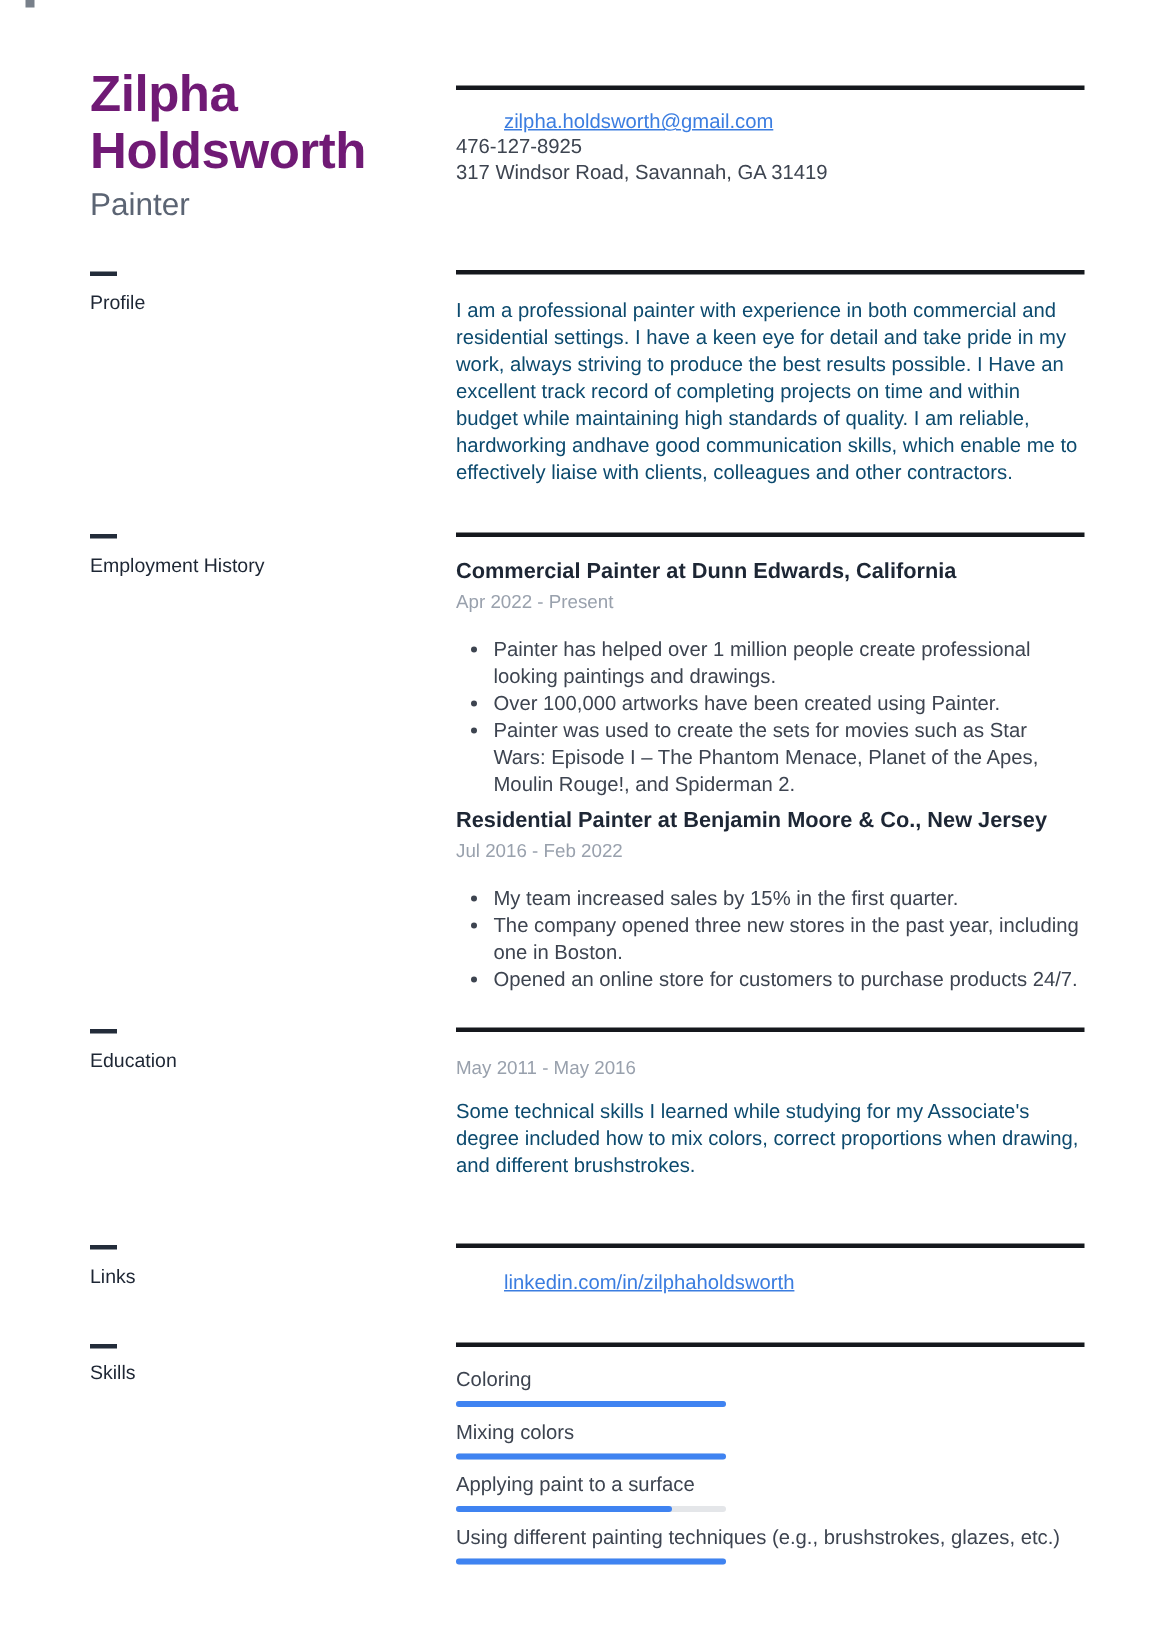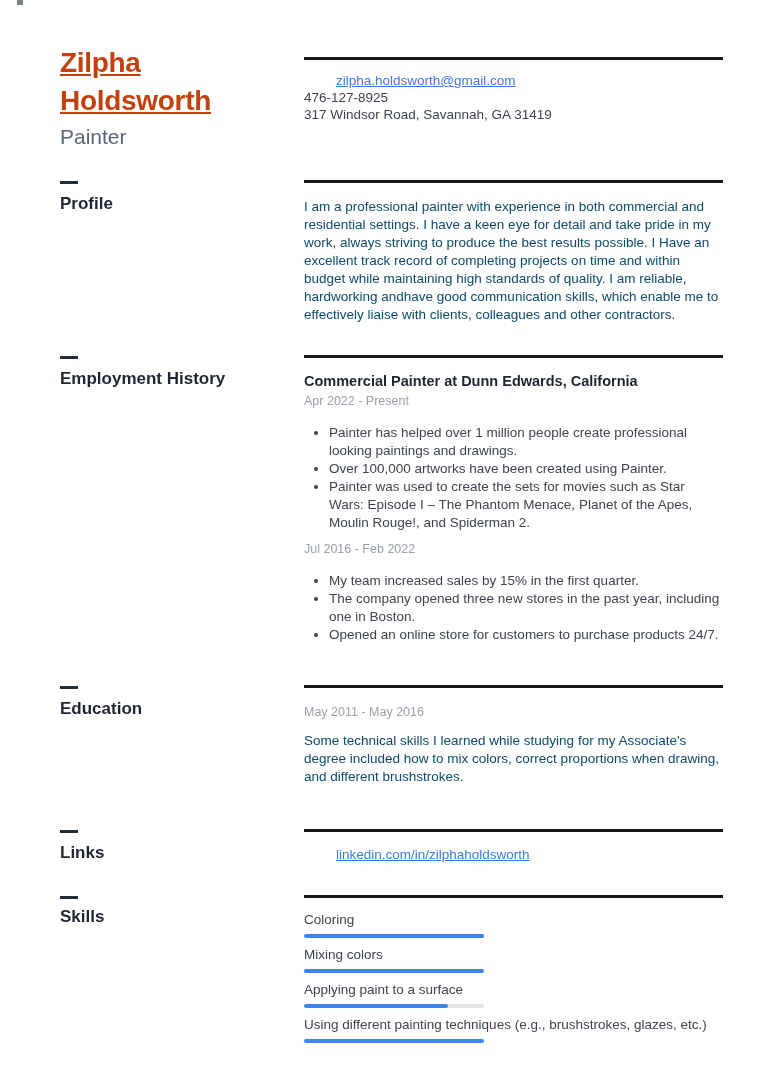--- a/index.html
+++ b/index.html
@@ -5,25 +5,25 @@
   html,body { margin:0; padding:0; background:#fff; }
   .page {
     position:relative; width:768px; height:1086px; background:#ffffff;
     font-family:"Liberation Sans", sans-serif; color:#3d4450; overflow:hidden;
   }
   .corner-mark { position:absolute; left:17px; top:0; width:6px; height:5px; background:#4b5563; opacity:.75; }
 
   
   .name {
     position:absolute; left:60px; top:44px; width:230px;
-    font-size:28px; line-height:38px; font-weight:700; color:#c2410c; letter-spacing:-0.3px;text-decoration:underline;
+    font-size:34px; line-height:38px; font-weight:700; color:#701a75; letter-spacing:-0.3px;
   }
   .job-subtitle { position:absolute; left:60px; top:125px; font-size:21px; color:#5b6473; }
   .dash { position:absolute; left:60px; width:18px; height:3px; background:#232c3a; }
-  .sec-label { position:absolute; left:60px; font-size:17px; font-weight:700; color:#1d2634; }
+  .sec-label { position:absolute; left:60px; font-size:13px; font-weight:400; color:#1d2634; }
 
   
   .rule { position:absolute; left:304px; width:419px; height:3px; background:#15181d; }
   .rcol { position:absolute; left:304px; width:419px; }
   .body-text { font-size:13.5px; line-height:18px; color:#0c4a6e; }
   .rhead { font-size:15.5px; font-weight:700; color:#1d2634; margin:0 0 5px 0; }
   .detail-line { font-size:13.5px; line-height:17px; color:#3d4450; }
   a.link { color:#3b7de0; text-decoration:underline;margin-left:32px; }
   .item-title { font-size:14.5px; line-height:18px; font-weight:700; color:#1d2634; }
   .date { font-size:12.5px; line-height:15px; color:#99a1ad; margin-top:4px; }
@@ -64,20 +64,21 @@
     <div class="item-title">Commercial Painter at Dunn Edwards, California</div>
     <div class="date">Apr 2022 - Present</div>
     <ul class="bullets">
       <li>Painter has helped over 1 million people create professional looking paintings and drawings.</li>
       <li>Over 100,000 artworks have been created using Painter.</li>
       <li>Painter was used to create the sets for movies such as Star Wars: Episode I – The Phantom Menace, Planet of the Apes, Moulin Rouge!, and Spiderman 2.</li>
     </ul>
   </div>
 
   <div class="rcol" style="top:538px">
+    <div class="item-title">Residential Painter at Benjamin Moore &amp; Co., New Jersey</div>
     <div class="date">Jul 2016 - Feb 2022</div>
     <ul class="bullets">
       <li>My team increased sales by 15% in the first quarter.</li>
       <li>The company opened three new stores in the past year, including one in Boston.</li>
       <li>Opened an online store for customers to purchase products 24/7.</li>
     </ul>
   </div>
 
   <div class="rule" style="top:685px"></div>
   <div class="dash" style="top:686px"></div>

